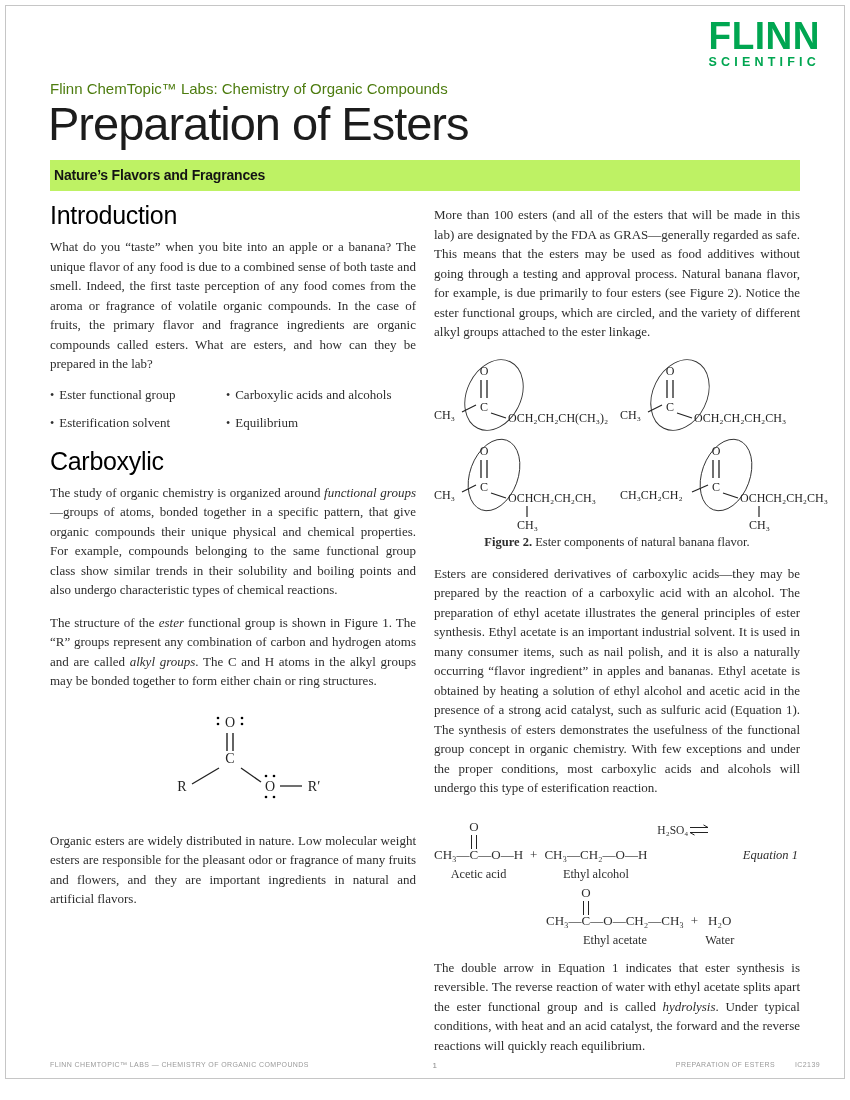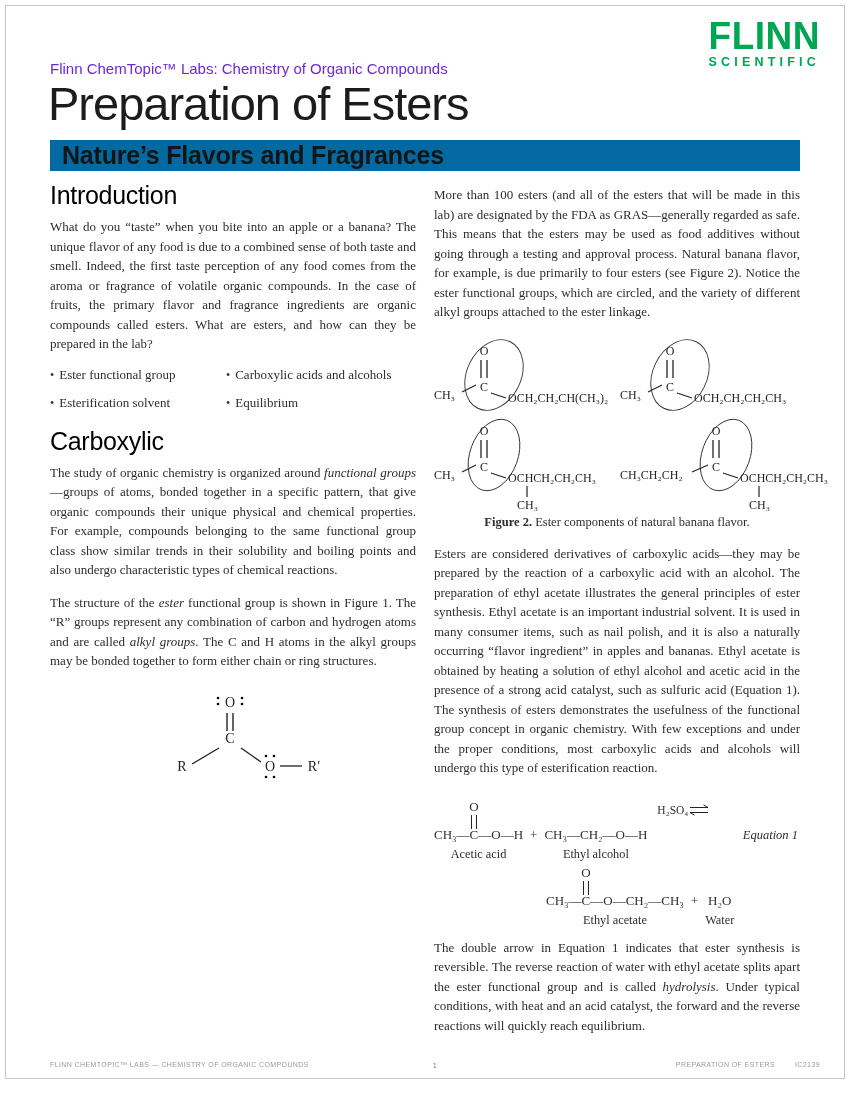--- a/index.html
+++ b/index.html
@@ -2,26 +2,26 @@
 <html><head>
 <meta charset="utf-8">
 <style>
   html,body{margin:0;padding:0;background:#fff;}
   .page{width:850px;height:1084px;position:relative;overflow:hidden;background:#fff;
         font-family:"Liberation Serif","DejaVu Serif",serif;color:#2d2d2d;box-sizing:border-box;}
   .frame{position:absolute;inset:5px;border:1px solid #c6c6c6;pointer-events:none;}
   .inner{margin:0 50px;position:relative;}
 
   
-  .kicker{padding-top:60px;font-family:"Liberation Sans","DejaVu Sans",sans-serif;
-          font-size:15px;color:#6d28d9;}
+  .kicker{padding-top:80px;font-family:"Liberation Sans","DejaVu Sans",sans-serif;
+          font-size:15px;color:#4d7c0f;}
   .title{font-family:"Liberation Sans","DejaVu Sans",sans-serif;font-weight:400;
          font-size:47px;letter-spacing:-1px;color:#1c1c1c;margin:2px 0 12px -2px;line-height:1.05;}
-  .banner{background:#0369a1;color:#141414;font-family:"Liberation Sans","DejaVu Sans",sans-serif;
-          font-weight:700;font-size:25px;line-height:31px;padding-left:12px;letter-spacing:-0.2px;}
+  .banner{background:#bef264;color:#141414;font-family:"Liberation Sans","DejaVu Sans",sans-serif;
+          font-weight:700;font-size:14px;line-height:31px;padding-left:4px;letter-spacing:-0.2px;}
   .logo{position:absolute;top:17px;right:30px;text-align:right;line-height:1;}
   .logo-flinn{font-family:"Liberation Sans","DejaVu Sans",sans-serif;font-weight:800;
               font-size:37px;letter-spacing:0.5px;transform:scaleY(1.05);}
   .logo-sci{font-family:"Liberation Sans","DejaVu Sans",sans-serif;font-weight:700;
             font-size:12.5px;letter-spacing:4.2px;margin-top:2px;}
 
   
   .columns{display:flex;gap:18px;margin-top:10px;}
   .col{flex:1;min-width:0;}
   h2{font-family:"Liberation Sans","DejaVu Sans",sans-serif;font-weight:400;font-size:25px;
@@ -128,20 +128,21 @@
             <circle cx="148" cy="71" r="1.3"></circle>
               <circle cx="156" cy="71" r="1.3"></circle>
             <text x="152" y="86" font-size="14" text-anchor="middle">O</text>
             <circle cx="148" cy="92" r="1.3"></circle>
               <circle cx="156" cy="92" r="1.3"></circle>
             <line x1="162" y1="81" x2="184" y2="81" stroke="#222" stroke-width="1.3"></line>
             <text x="196" y="86" font-size="14" text-anchor="middle">R′</text>
           </svg>
         </div>
 
+        <p class="last">Organic esters are widely distributed in nature. Low molecular weight esters are responsible for the pleasant odor or fragrance of many fruits and flowers, and they are important ingredients in natural and artificial flavors.</p>
       </div>
 
       <div class="col">
         <p style="margin-top:4px">More than 100 esters (and all of the esters that will be made in this lab) are designated by the FDA as GRAS—generally regarded as safe. This means that the esters may be used as food additives without going through a testing and approval process. Natural banana flavor, for example, is due primarily to four esters (see Figure 2). Notice the ester functional groups, which are circled, and the variety of different alkyl groups attached to the ester linkage.</p>
 
         <div class="fig2grid">
 
           <svg width="186" height="80" viewBox="0 0 186 80" style="overflow:visible">
             <ellipse cx="60" cy="40" rx="27" ry="37" transform="rotate(26 60 40)" fill="none" stroke="#333" stroke-width="0.9"></ellipse>
             <text x="50" y="20" font-size="12" text-anchor="middle">O</text>

